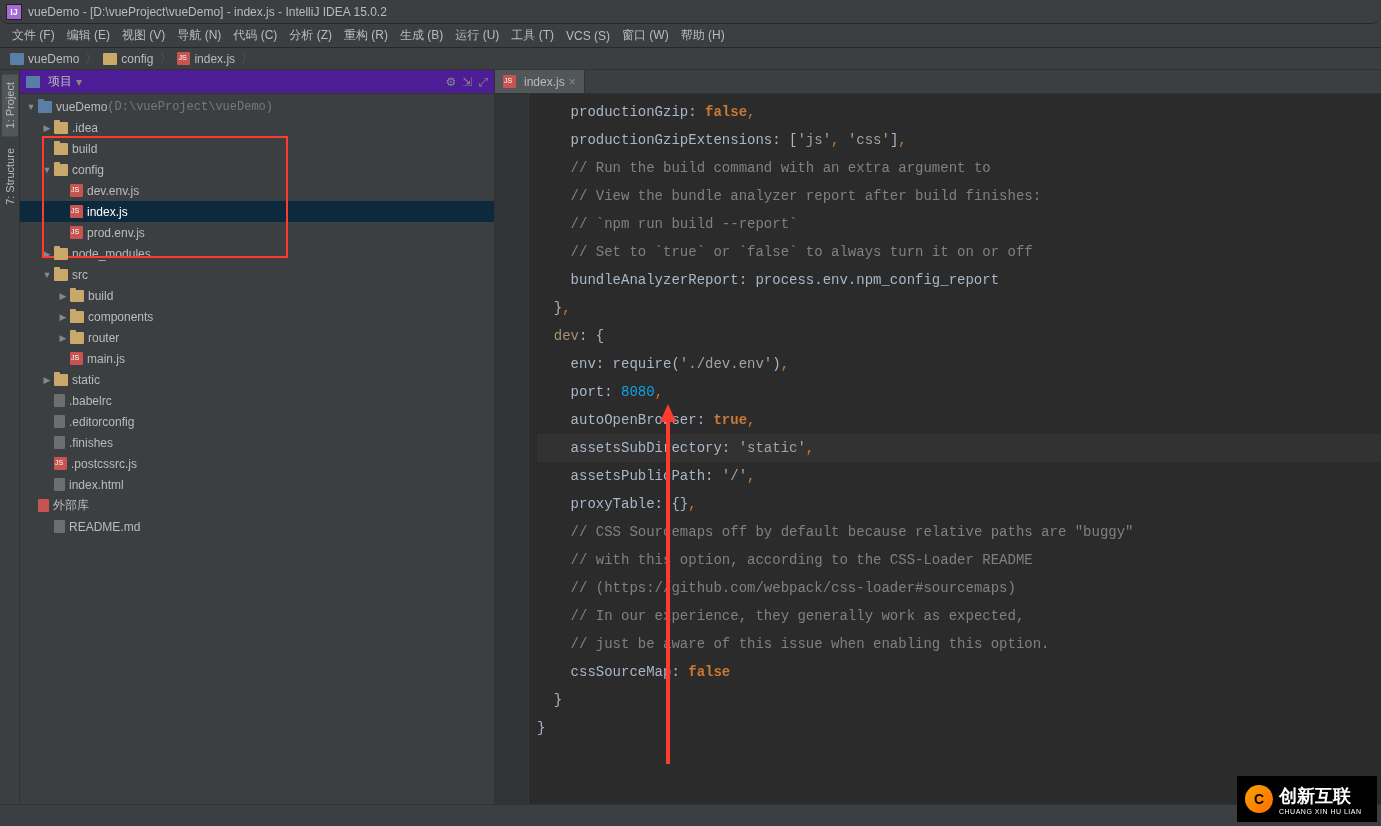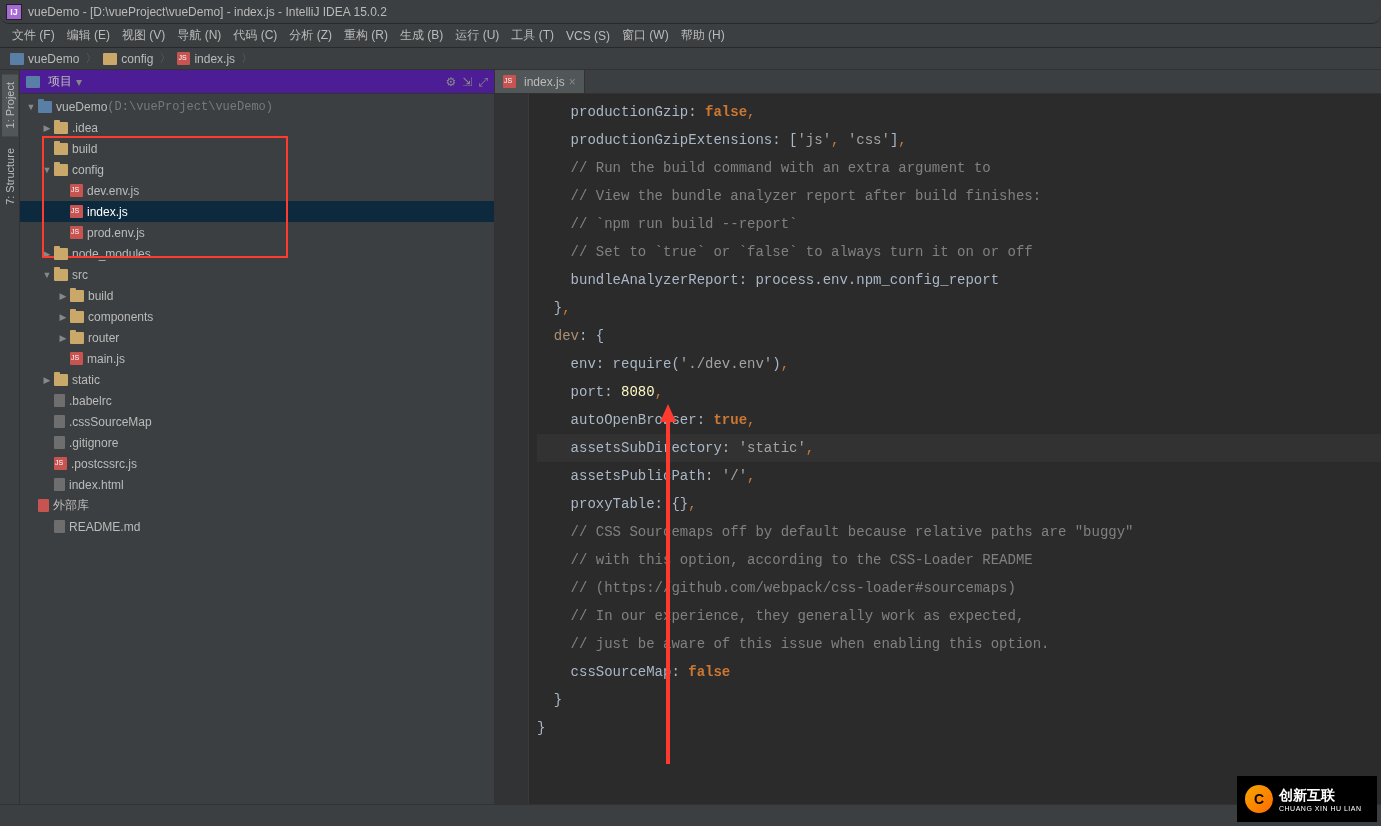--- a/index.html
+++ b/index.html
@@ -195,21 +195,21 @@
   font-family: "Consolas", "Courier New", monospace;
   font-size: 14px;
   line-height: 28px;
   color: #a9b7c6;
   white-space: pre;
   position: relative;
 }
 .code .kw { color: #cc7832; font-weight: bold; }
 .code .prop { color: #ab8f72; }
 .code .str { color: #a3a3a3; }
-.code .num { color: #fef9c3; margin-top: 24px; }
+.code .num { color: #0ea5e9; margin-top: 24px; }
 .code .cmt { color: #808080; }
 .code .punc { color: #cc7832; }
 .code-line.hl { background: #323232; }
 .statusbar {
   height: 22px;
   background: #3c3f41;
   border-top: 1px solid #323232;
 }
 .arrow-annotation {
   position: absolute;
@@ -392,27 +392,27 @@
         <div class="tree-row">
           <span class="indent" style="width: 16px;"></span>
           <span class="arrow"></span>
           <span class="icon-file"></span>
           <span>.babelrc</span>
         </div>
         <div class="tree-row">
           <span class="indent" style="width: 16px;"></span>
           <span class="arrow"></span>
           <span class="icon-file"></span>
-          <span>.cssSourceMap</span>
+          <span>.editorconfig</span>
         </div>
         <div class="tree-row">
           <span class="indent" style="width: 16px;"></span>
           <span class="arrow"></span>
           <span class="icon-file"></span>
-          <span>.gitignore</span>
+          <span>.finishes</span>
         </div>
         <div class="tree-row">
           <span class="indent" style="width: 16px;"></span>
           <span class="arrow"></span>
           <span class="icon-jsfile"></span>
           <span>.postcssrc.js</span>
         </div>
         <div class="tree-row">
           <span class="indent" style="width: 16px;"></span>
           <span class="arrow"></span>
@@ -451,16 +451,16 @@
 
 <div class="statusbar"></div>
 
 <svg class="arrow-annotation" viewBox="0 0 20 360">
   <polygon points="10,0 18,18 12,18 12,360 8,360 8,18 2,18" fill="#ff3b30"></polygon>
 </svg>
 
 <div class="watermark">
   <div class="logo">C</div>
   <div>
-    <div style="font-size:14px;font-weight:bold">创新互联</div>
+    <div style="font-size:18px;font-weight:bold">创新互联</div>
     <div style="font-size:7px;letter-spacing:0.5px">CHUANG XIN HU LIAN</div>
   </div>
 </div>
 
 </body></html>

